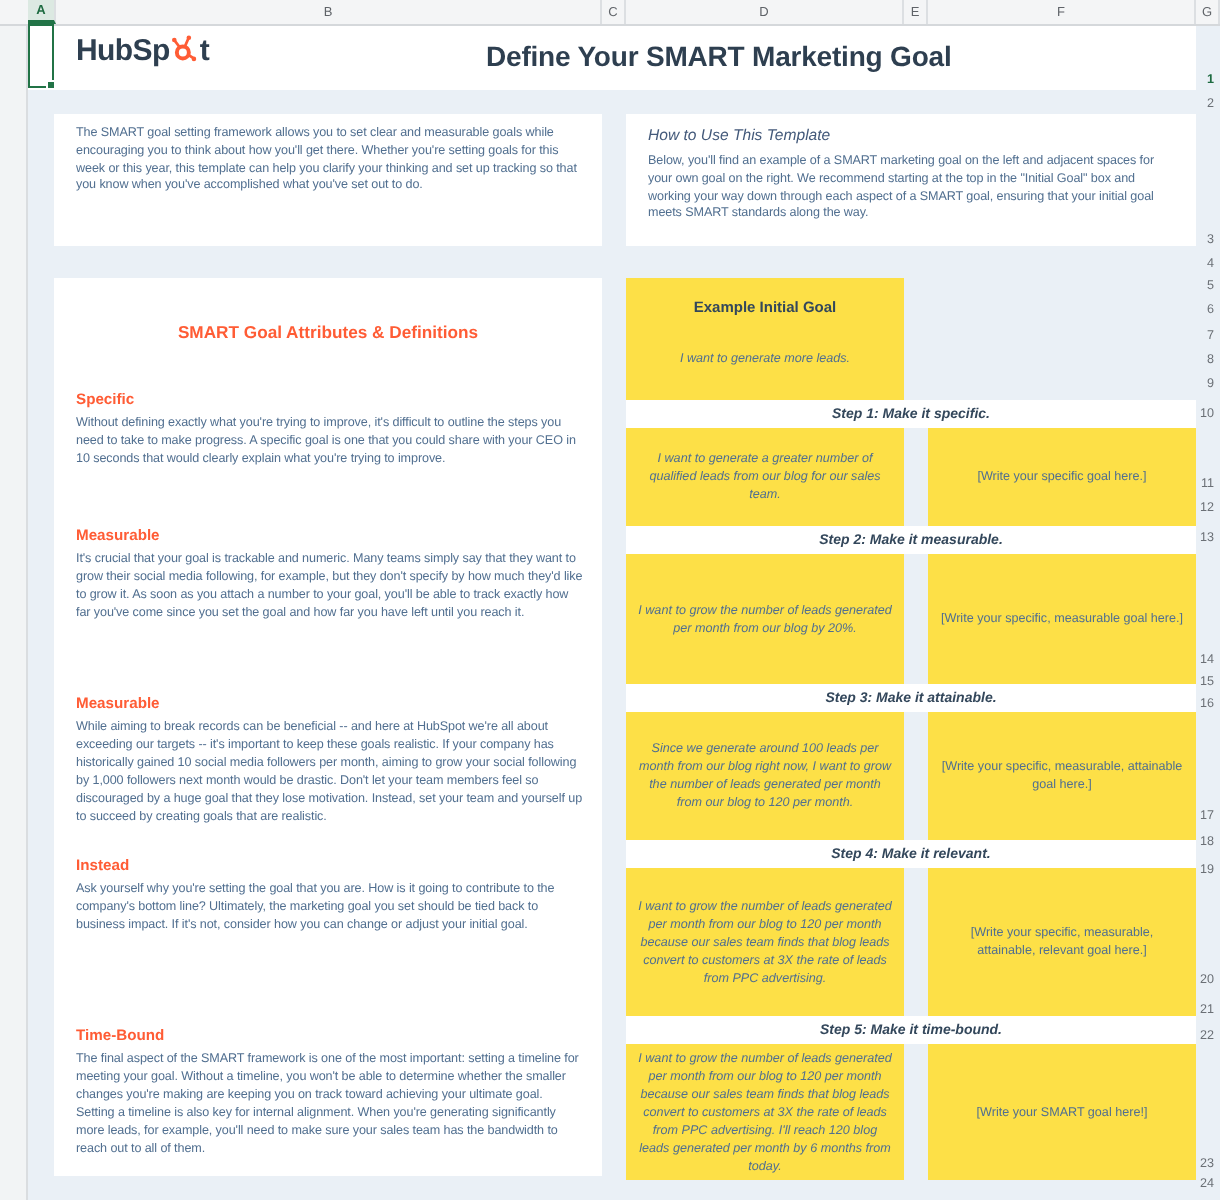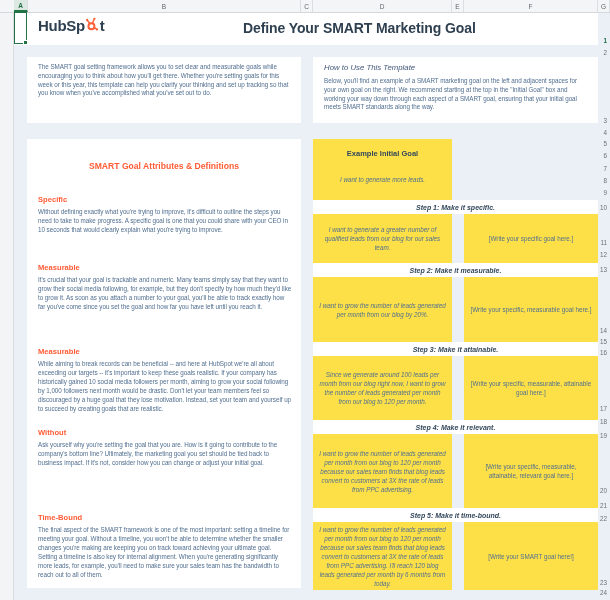--- a/index.html
+++ b/index.html
@@ -158,21 +158,21 @@
         </div>
         <div class="attr-sec" style="top: 124px;">
           <h4>Measurable</h4>
           <p>It's crucial that your goal is trackable and numeric. Many teams simply say that they want to grow their social media following, for example, but they don't specify by how much they'd like to grow it. As soon as you attach a number to your goal, you'll be able to track exactly how far you've come since you set the goal and how far you have left until you reach it.</p>
         </div>
         <div class="attr-sec" style="top: 208px;">
           <h4>Measurable</h4>
           <p>While aiming to break records can be beneficial -- and here at HubSpot we're all about exceeding our targets -- it's important to keep these goals realistic. If your company has historically gained 10 social media followers per month, aiming to grow your social following by 1,000 followers next month would be drastic. Don't let your team members feel so discouraged by a huge goal that they lose motivation. Instead, set your team and yourself up to succeed by creating goals that are realistic.</p>
         </div>
         <div class="attr-sec" style="top: 289px;">
-          <h4>Without</h4>
+          <h4>Instead</h4>
           <p>Ask yourself why you're setting the goal that you are. How is it going to contribute to the company's bottom line? Ultimately, the marketing goal you set should be tied back to business impact. If it's not, consider how you can change or adjust your initial goal.</p>
         </div>
         <div class="attr-sec" style="top: 374px;">
           <h4>Time-Bound</h4>
           <p>The final aspect of the SMART framework is one of the most important: setting a timeline for meeting your goal. Without a timeline, you won't be able to determine whether the smaller changes you're making are keeping you on track toward achieving your ultimate goal. Setting a timeline is also key for internal alignment. When you're generating significantly more leads, for example, you'll need to make sure your sales team has the bandwidth to reach out to all of them.</p>
         </div>
       </div>
   </div>
 
   <div class="goal-area">

